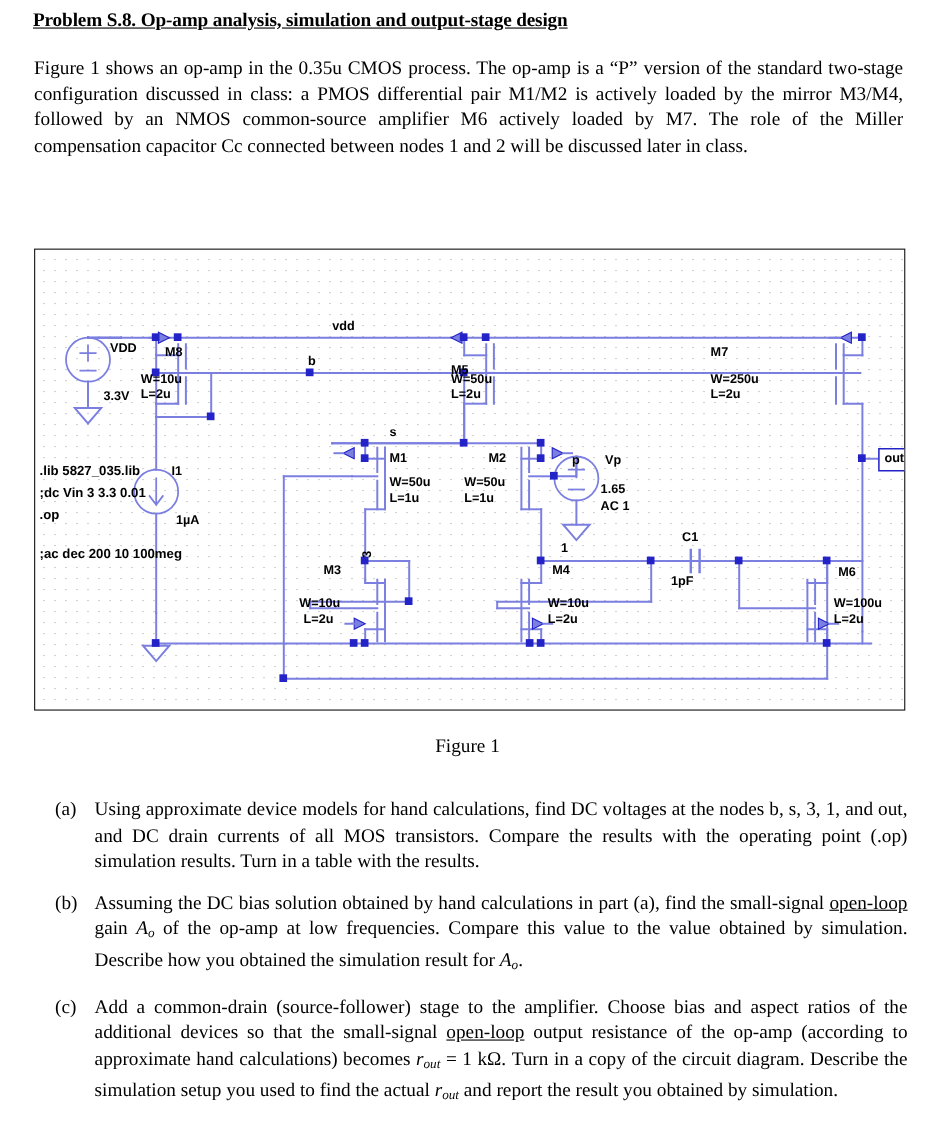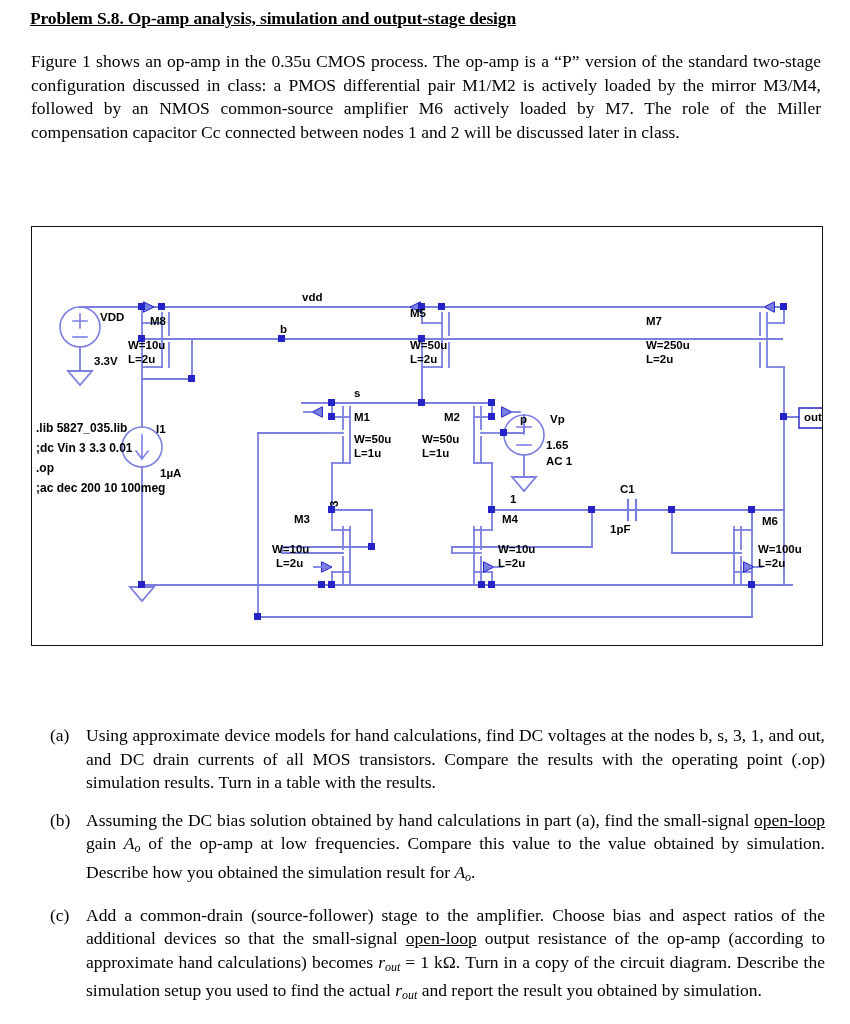--- a/index.html
+++ b/index.html
@@ -315,21 +315,21 @@
     <div class="slabel" style="left:514px;top:212px;">1.65</div>
     <div class="slabel" style="left:514px;top:228px;">AC 1</div>
 
     <div class="slabel" style="left:588px;top:256px;">C1</div>
     <div class="slabel" style="left:578px;top:296px;">1pF</div>
 
     <div class="slabel" style="left:118px;top:88px;">M8</div>
     <div class="slabel" style="left:96px;top:112px;">W=10u</div>
     <div class="slabel" style="left:96px;top:126px;">L=2u</div>
 
-    <div class="slabel" style="left:378px;top:80px;">M5</div>
+    <div class="slabel" style="left:378px;top:104px;">M5</div>
     <div class="slabel" style="left:378px;top:112px;">W=50u</div>
     <div class="slabel" style="left:378px;top:126px;">L=2u</div>
 
     <div class="slabel" style="left:614px;top:88px;">M7</div>
     <div class="slabel" style="left:614px;top:112px;">W=250u</div>
     <div class="slabel" style="left:614px;top:126px;">L=2u</div>
 
     <div class="slabel" style="left:322px;top:184px;">M1</div>
     <div class="slabel" style="left:322px;top:206px;">W=50u</div>
     <div class="slabel" style="left:322px;top:220px;">L=1u</div>
@@ -346,24 +346,25 @@
     <div class="slabel" style="left:466px;top:316px;">W=10u</div>
     <div class="slabel" style="left:466px;top:330px;">L=2u</div>
 
     <div class="slabel" style="left:730px;top:288px;">M6</div>
     <div class="slabel" style="left:726px;top:316px;text-align:center;">W=100u</div>
     <div class="slabel" style="left:726px;top:330px;">L=2u</div>
 
     <div class="spicetxt" style="left:4px;top:194px;">.lib 5827_035.lib</div>
     <div class="spicetxt" style="left:4px;top:214px;">;dc Vin 3 3.3 0.01</div>
     <div class="spicetxt" style="left:4px;top:234px;">.op</div>
-    <div class="spicetxt" style="left:4px;top:254px;text-align:right;">;ac dec 200 10 100meg</div>
+    <div class="spicetxt" style="left:4px;top:269px;text-align:right;">;ac dec 200 10 100meg</div>
 
   </div>
 
+  <div class="figcaption">Figure 1</div>
 
   <div class="qlist">
     <div class="qitem">
       <span class="qlabel">(a)</span>
       <span class="qbody"><span>Using approximate device models for hand calculations, find DC voltages at the nodes b, s, 3, 1, and out, and DC drain currents of all MOS transistors. Compare the results with the operating point (.op) simulation results. Turn in a table with the results.</span></span>
     </div>
     <div class="qitem">
       <span class="qlabel">(b)</span>
       <span class="qbody"><span>Assuming the DC bias solution obtained by hand calculations in part (a), find the small-signal </span><span class="uline">open-loop</span><span> gain </span><span class="ital">A</span><span class="sub">o</span><span> of the op-amp at low frequencies. Compare this value to the value obtained by simulation. Describe how you obtained the simulation result for </span><span class="ital">A</span><span class="sub">o</span><span>.</span></span>
     </div>

